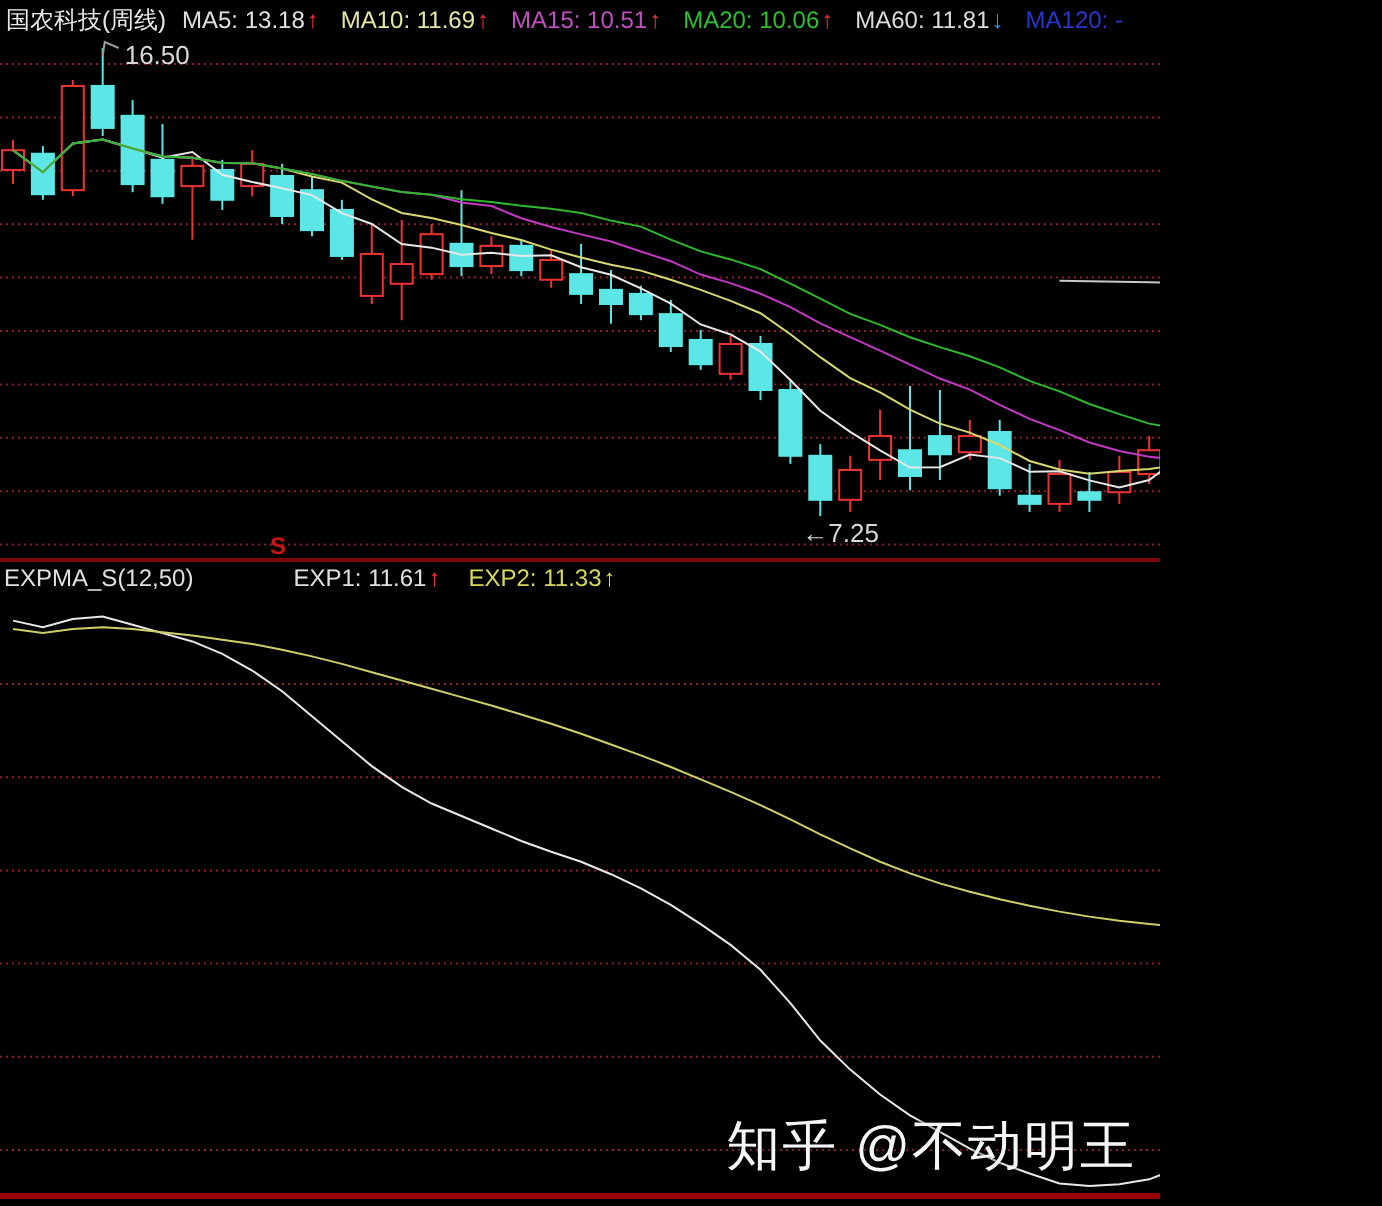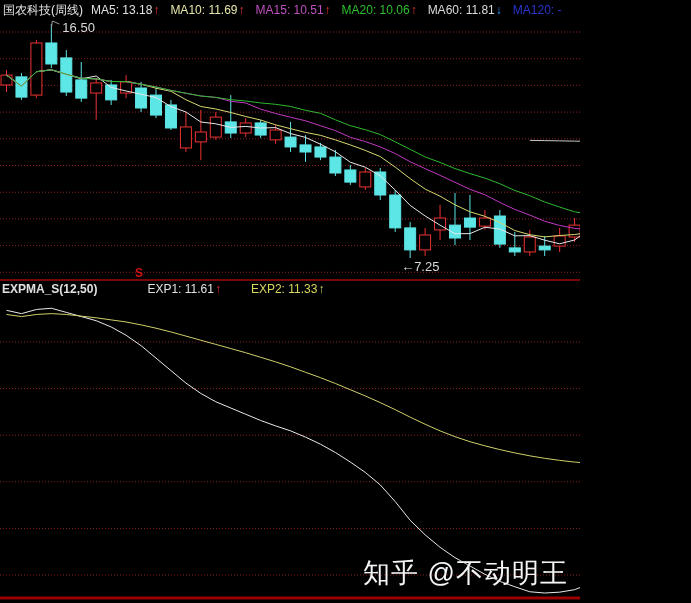--- a/index.html
+++ b/index.html
@@ -16,23 +16,23 @@
   #header .ind{margin-right:11px;}
   #header .arrow{font-weight:bold;margin-left:1px;}
   #header-spacer{flex:1;}
   #header-icons{display:flex;align-items:center;margin-right:10px;gap:3px;}
   .diamond-glyph{color:#8b2020;font-size:13px;line-height:13px;cursor:pointer;}
   
   #subheader{
     position:absolute;top:281px;left:0;width:691px;height:15px;z-index:5;
     display:flex;align-items:center;font-size:12px;white-space:nowrap;
   }
-  #subheader .nm{color:#e0e0e0;margin-left:2px;margin-right:10px;font-weight:bold;}
+  #subheader .nm{color:#e0e0e0;margin-left:2px;margin-right:10px;}
   #subheader .e1{color:#e0e0e0;margin-left:40px;}
-  #subheader .e2{color:#d8d860;margin-left:30px;}
+  #subheader .e2{color:#d8d860;margin-left:14px;}
   #subheader .arrow{font-weight:bold;margin-left:1px;}
   
   #watermark{
     position:absolute;right:12px;bottom:12px;z-index:6;
     color:#f5f5f5;font-size:27px;letter-spacing:1px;
     text-shadow:0 0 2px rgba(0,0,0,.8);
     text-align:center;
   }
   svg#chart{position:absolute;top:0;left:0;z-index:1;}
 </style>

